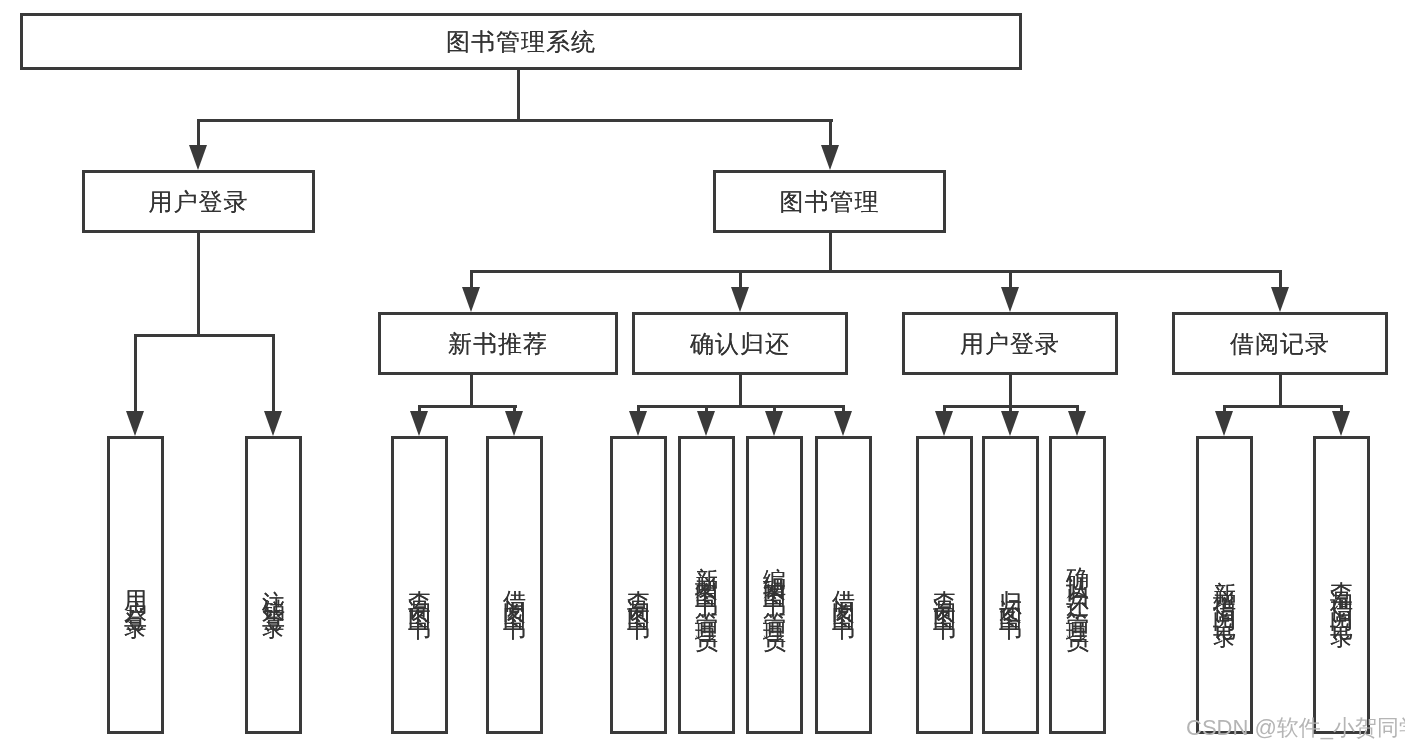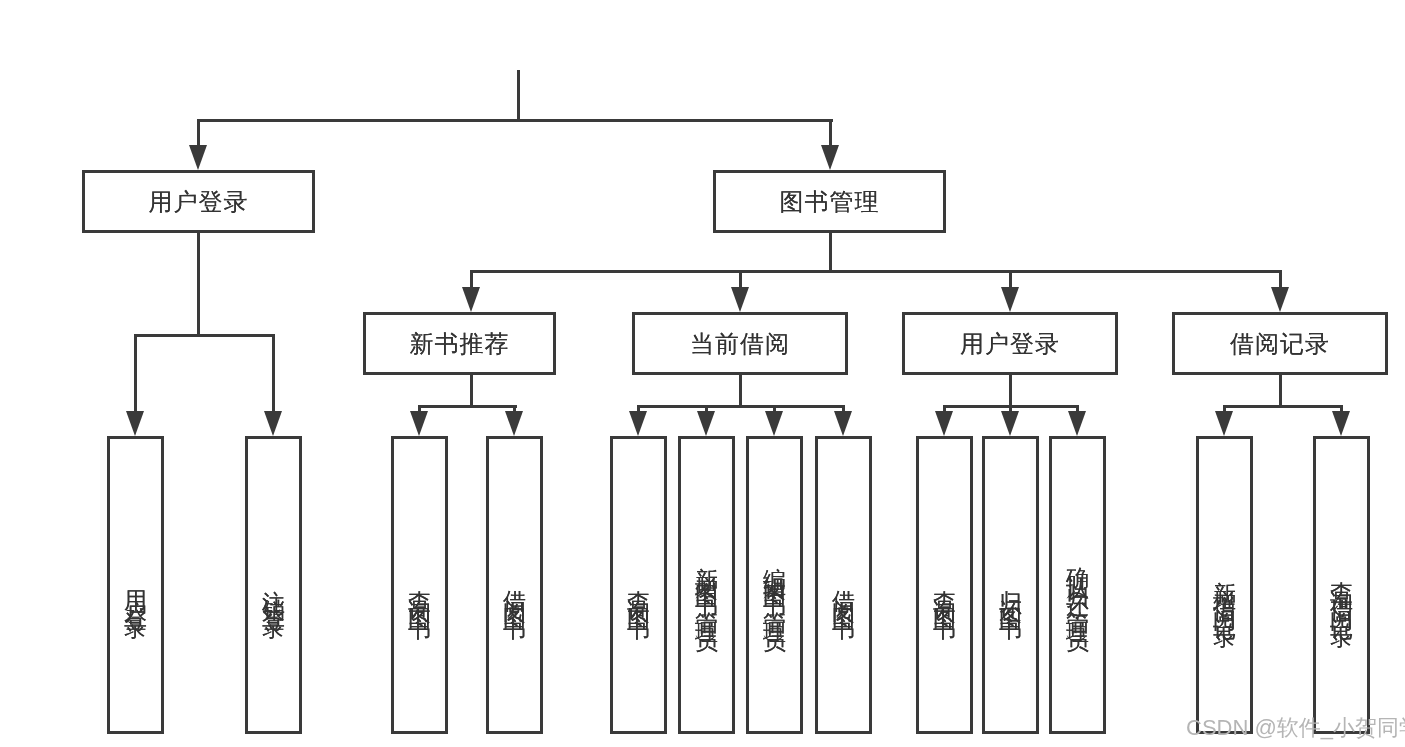--- a/index.html
+++ b/index.html
@@ -32,20 +32,23 @@
     position:absolute; left:1186px; top:713px;
     color:#b5b5b5; font-size:22px; white-space:nowrap;
     z-index:5;
   }
 </style>
 </head>
 <body>
 
 <div id="canvas">
 
+  <div class="box" style="left:20px;top:13px;width:1002px;height:57px">
+    <span>图书管理系统</span>
+  </div>
 
   <div class="vl" style="left:517px;top:70px;height:52px"></div>
   <div class="hl" style="left:197px;top:119px;width:636px"></div>
   <div class="vl" style="left:197px;top:119px;height:30px"></div>
   <div class="vl" style="left:829px;top:119px;height:30px"></div>
   <div class="arrow" style="left:189px;top:145px"></div>
   <div class="arrow" style="left:821px;top:145px"></div>
 
   <div class="box" style="left:82px;top:170px;width:233px;height:63px">
     <span>用户登录</span>
@@ -65,25 +68,25 @@
   <div class="hl" style="left:470px;top:270px;width:812px"></div>
   <div class="vl" style="left:470px;top:270px;height:22px"></div>
   <div class="vl" style="left:739px;top:270px;height:22px"></div>
   <div class="vl" style="left:1009px;top:270px;height:22px"></div>
   <div class="vl" style="left:1279px;top:270px;height:22px"></div>
   <div class="arrow" style="left:462px;top:287px"></div>
   <div class="arrow" style="left:731px;top:287px"></div>
   <div class="arrow" style="left:1001px;top:287px"></div>
   <div class="arrow" style="left:1271px;top:287px"></div>
 
-  <div class="box" style="left:363px;top:312px;width:193px;height:63px">
+  <div class="box" style="left:378px;top:312px;width:240px;height:63px">
     <span>新书推荐</span>
   </div>
   <div class="box" style="left:632px;top:312px;width:216px;height:63px">
-    <span>当前借阅</span>
+    <span>确认归还</span>
   </div>
   <div class="box" style="left:902px;top:312px;width:216px;height:63px">
     <span>用户登录</span>
   </div>
   <div class="box" style="left:1172px;top:312px;width:216px;height:63px">
     <span>借阅记录</span>
   </div>
 
   <div class="vl" style="left:470px;top:375px;height:33px"></div>
   <div class="hl" style="left:418px;top:405px;width:99px"></div>

